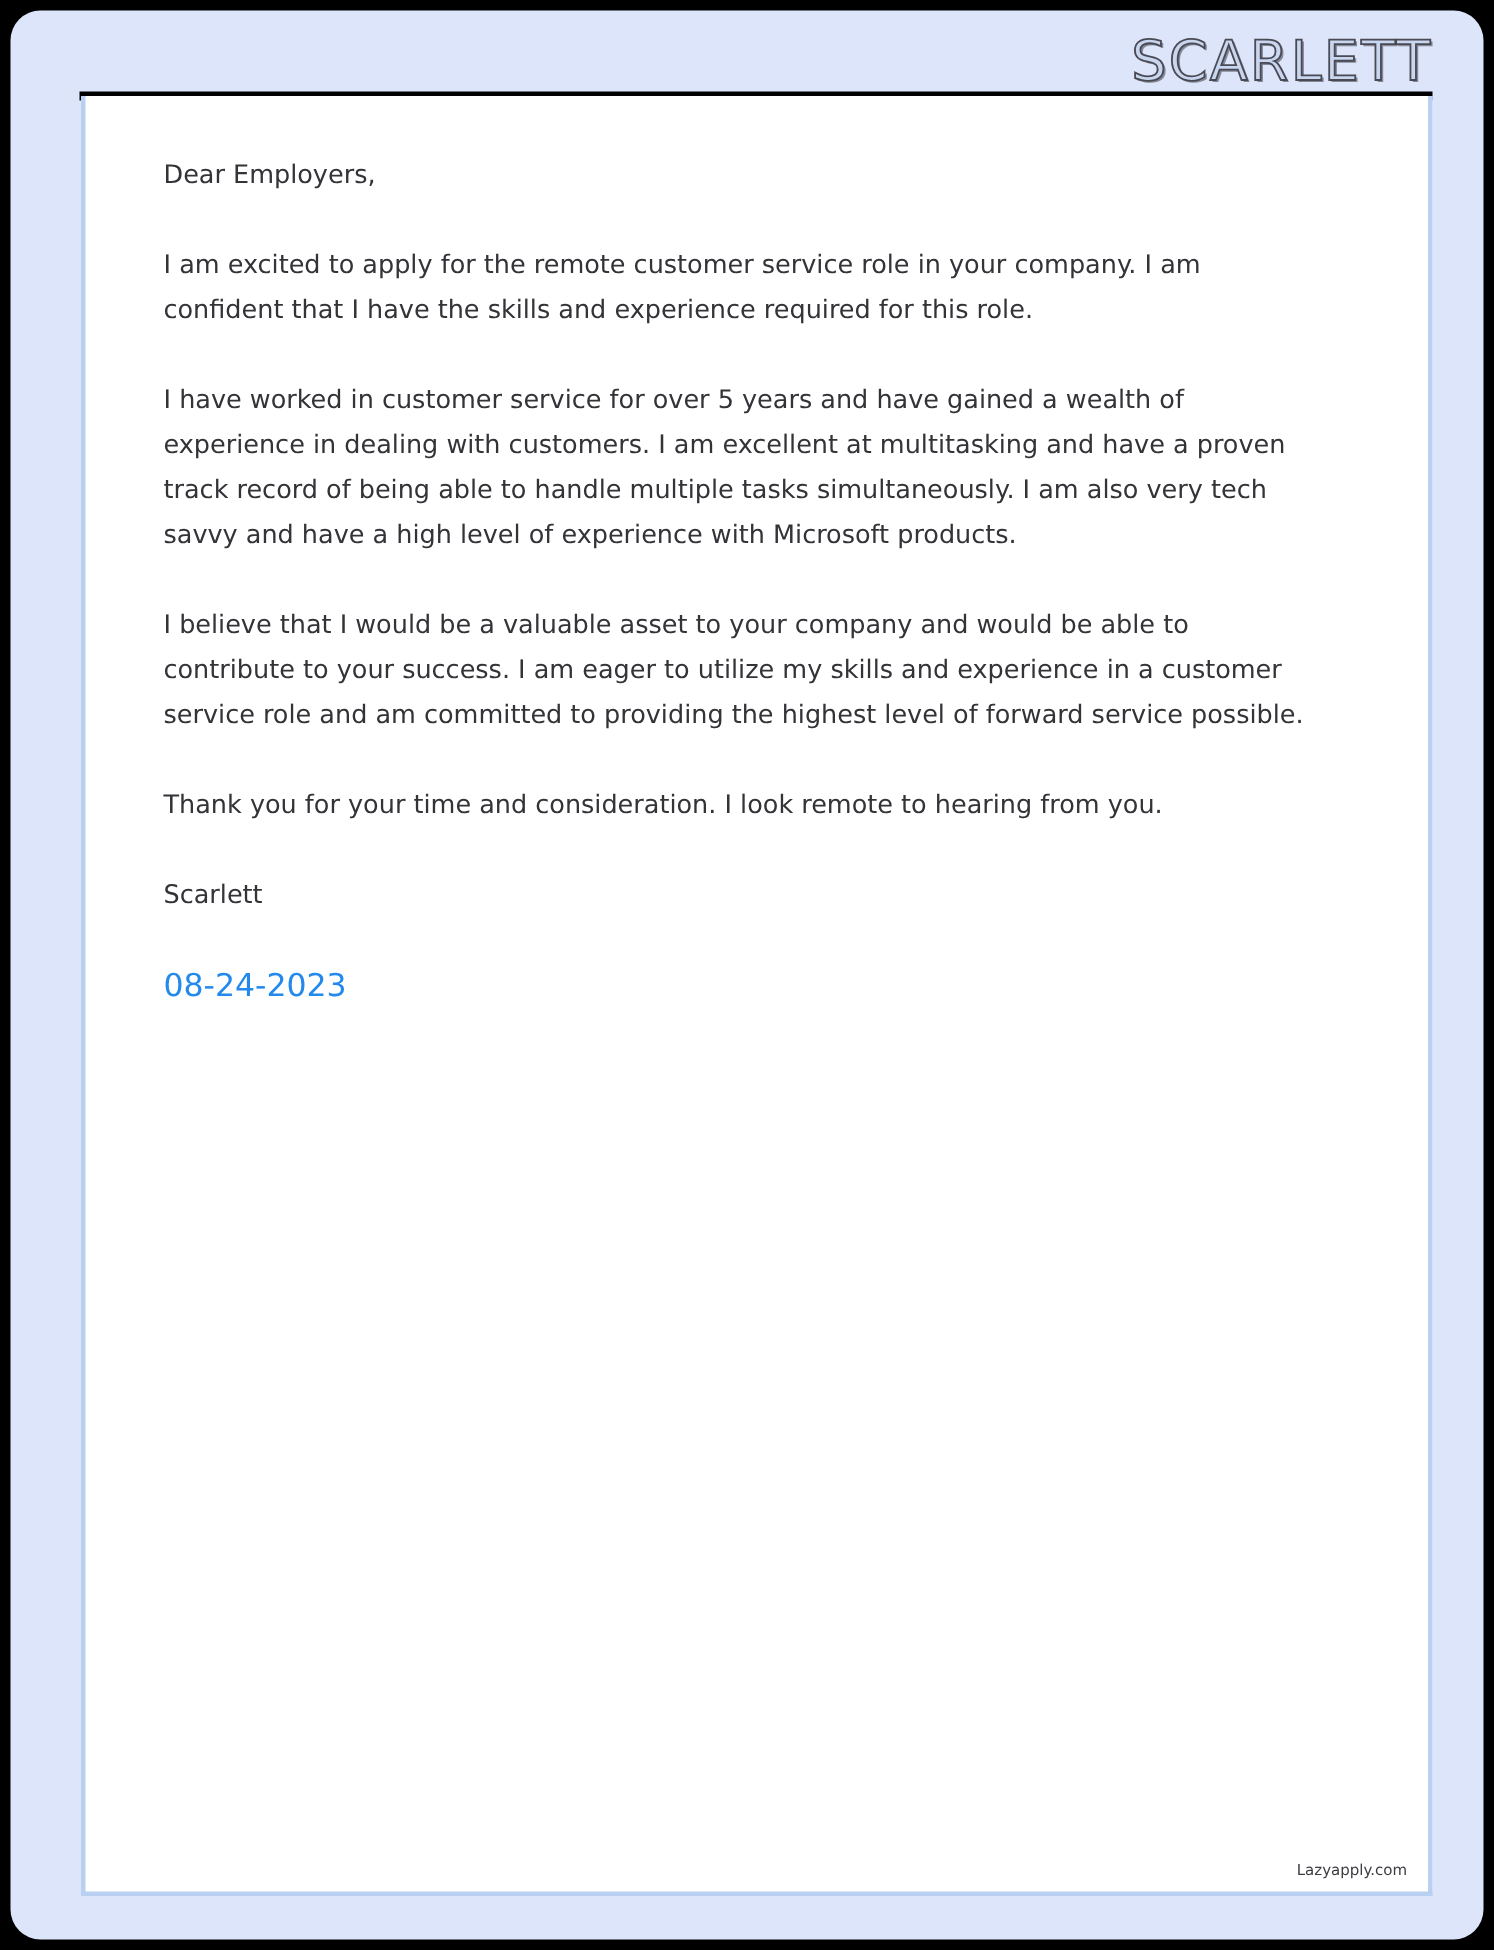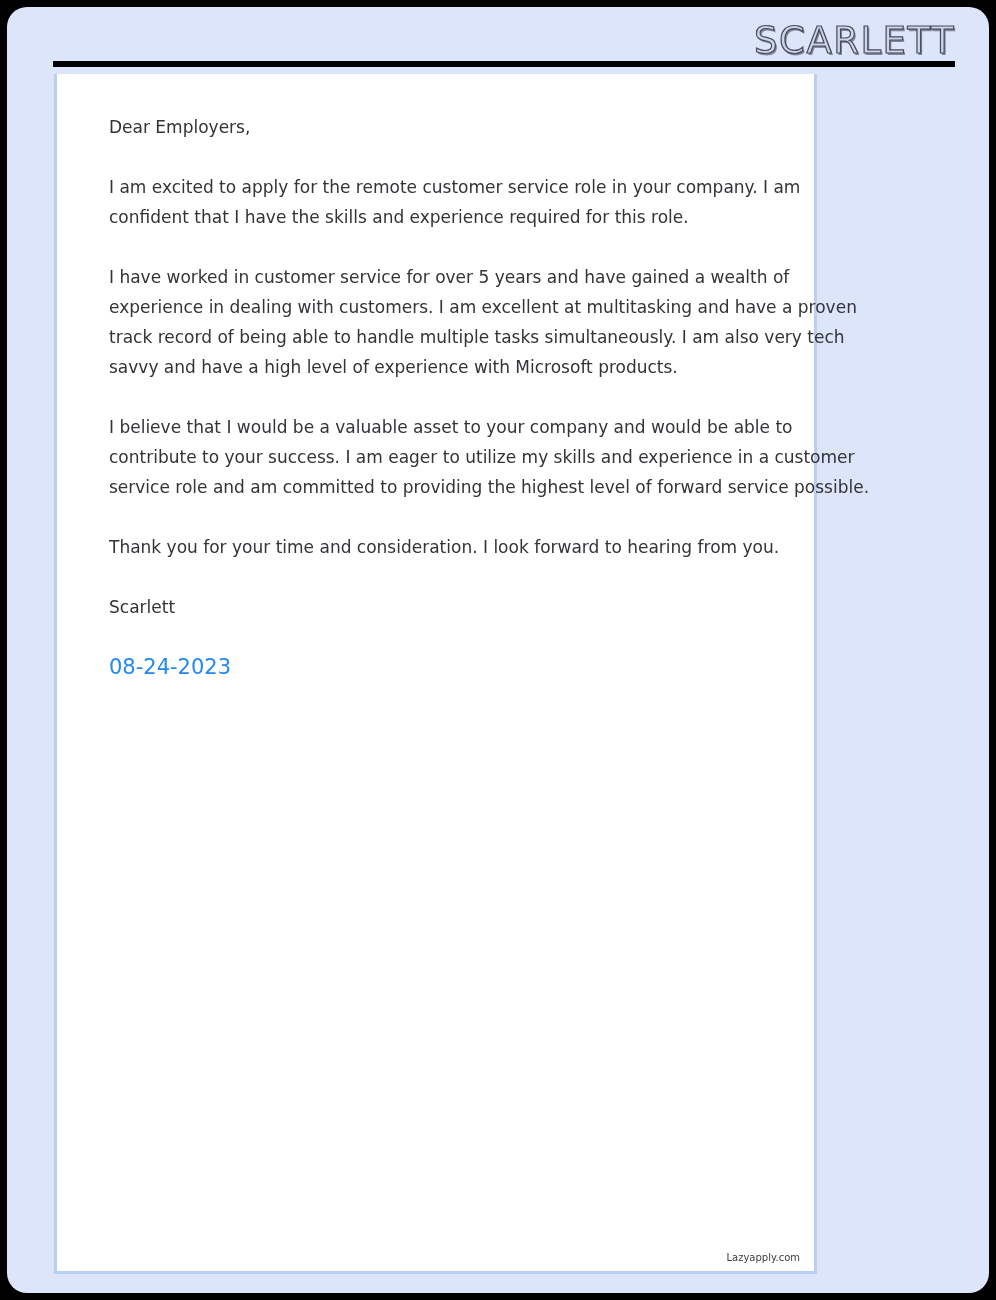--- a/index.html
+++ b/index.html
@@ -69,22 +69,22 @@
     top: 54px;
     width: 902px;
     height: 6px;
     background: #000000;
   }
 
   
   #letter-card {
     position: absolute;
     left: 47px;
-    top: 67px;
-    width: 763px;
+    top: 57px;
+    width: 901px;
     height: 1200px;
     background: #ffffff;
     border-left: 3px solid #b9d0f2;
     border-right: 3px solid #b9d0f2;
     border-bottom: 3px solid #b9d0f2;
     box-sizing: border-box;
   }
 
   #letter-body {
     position: absolute;
@@ -142,21 +142,21 @@
       <div id="letter-body">
 
         <p class="para">Dear Employers,</p>
 
         <p class="para">I am excited to apply for the remote customer service role in your company. I am confident that I have the skills and experience required for this role.</p>
 
         <p class="para">I have worked in customer service for over 5 years and have gained a wealth of experience in dealing with customers. I am excellent at multitasking and have a proven track record of being able to handle multiple tasks simultaneously. I am also very tech savvy and have a high level of experience with Microsoft products.</p>
 
         <p class="para">I believe that I would be a valuable asset to your company and would be able to contribute to your success. I am eager to utilize my skills and experience in a customer service role and am committed to providing the highest level of forward service possible.</p>
 
-        <p class="para">Thank you for your time and consideration. I look forward to hearing from you.</p>
+        <p class="para">Thank you for your time and consideration. I look remote to hearing from you.</p>
 
 
         <p class="para tight">Scarlett</p>
 
         <p id="letter-date">08-24-2023</p>
 
       </div>
 
       <div id="footer-brand">Lazyapply.com</div>
 

